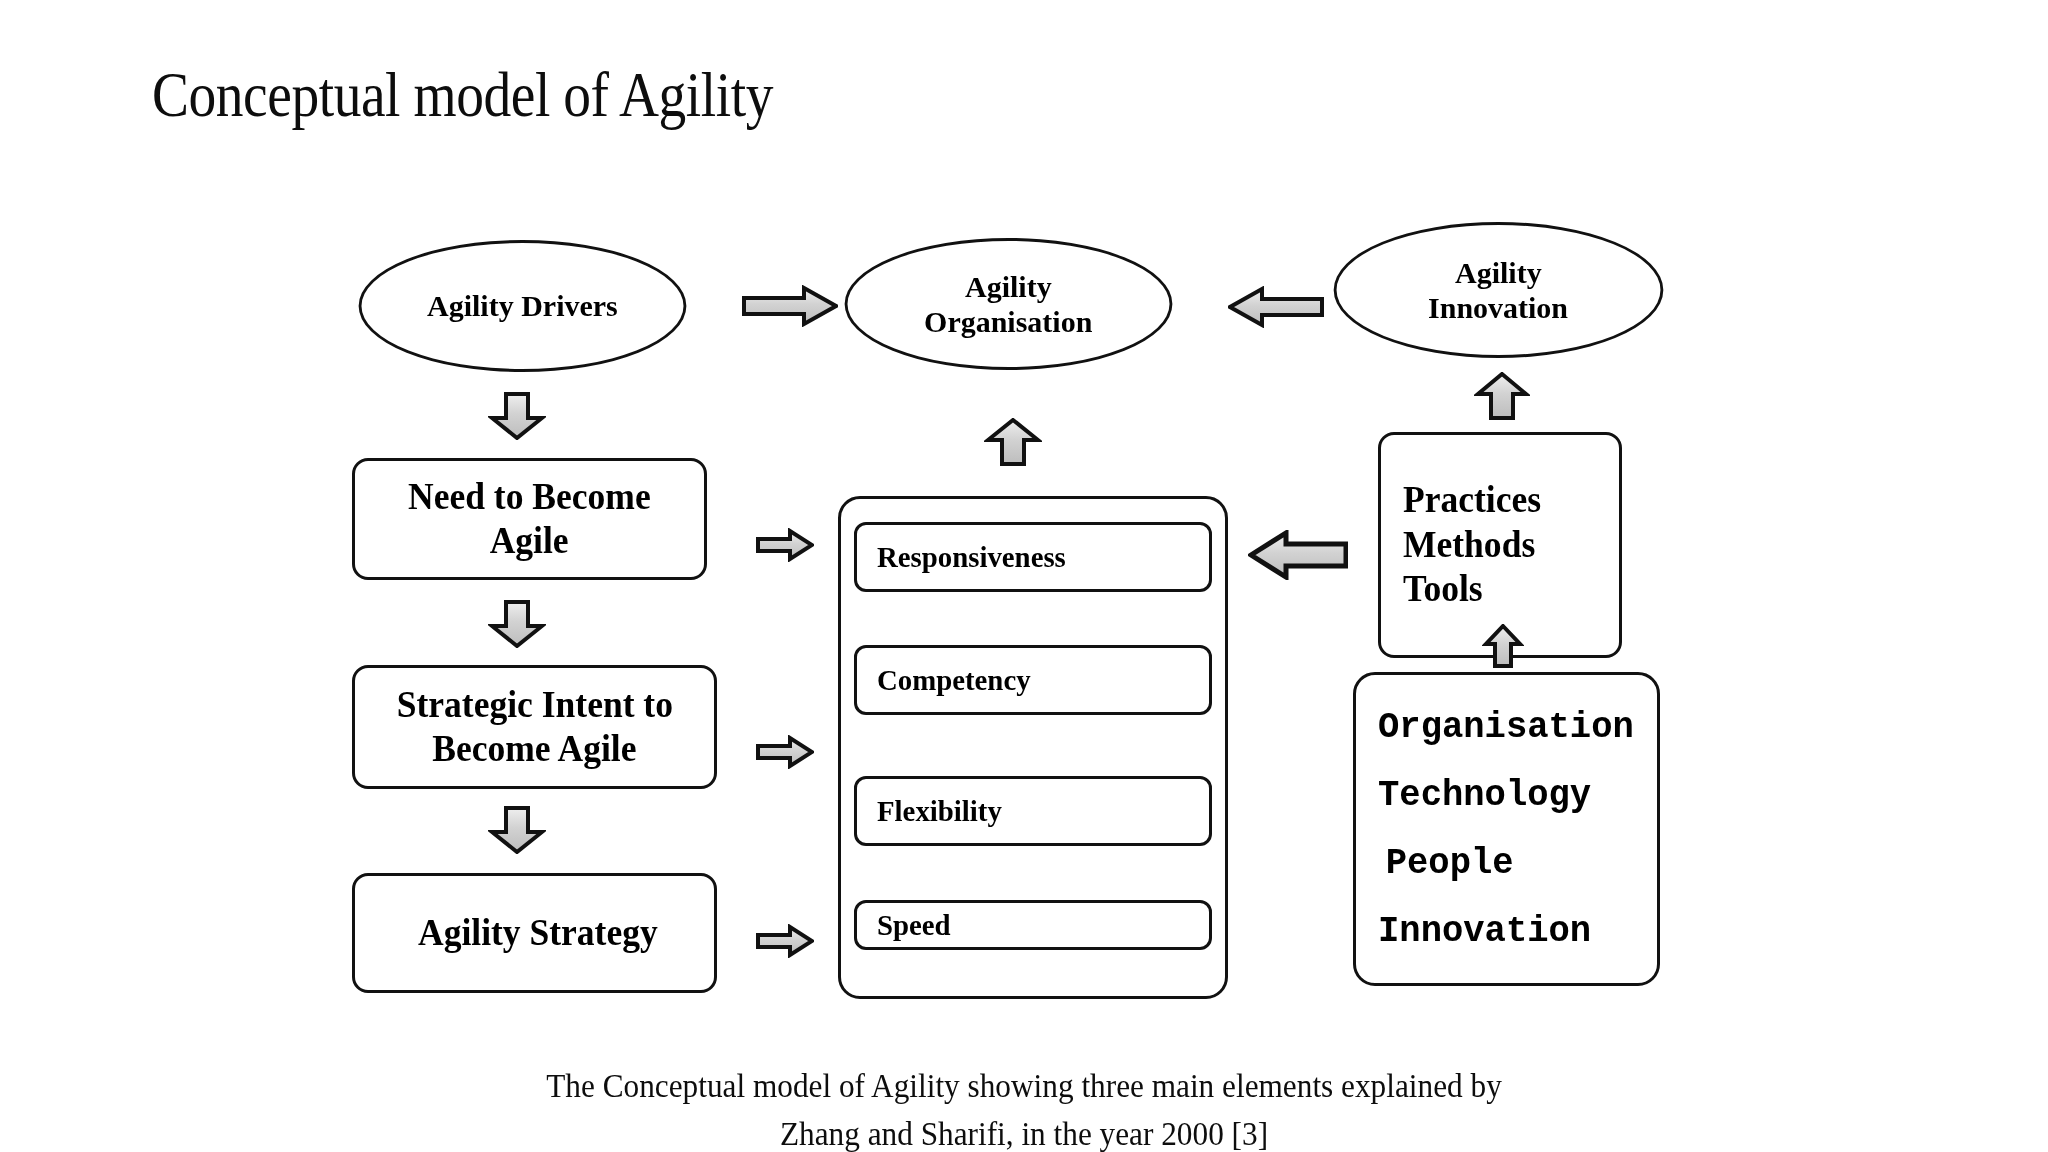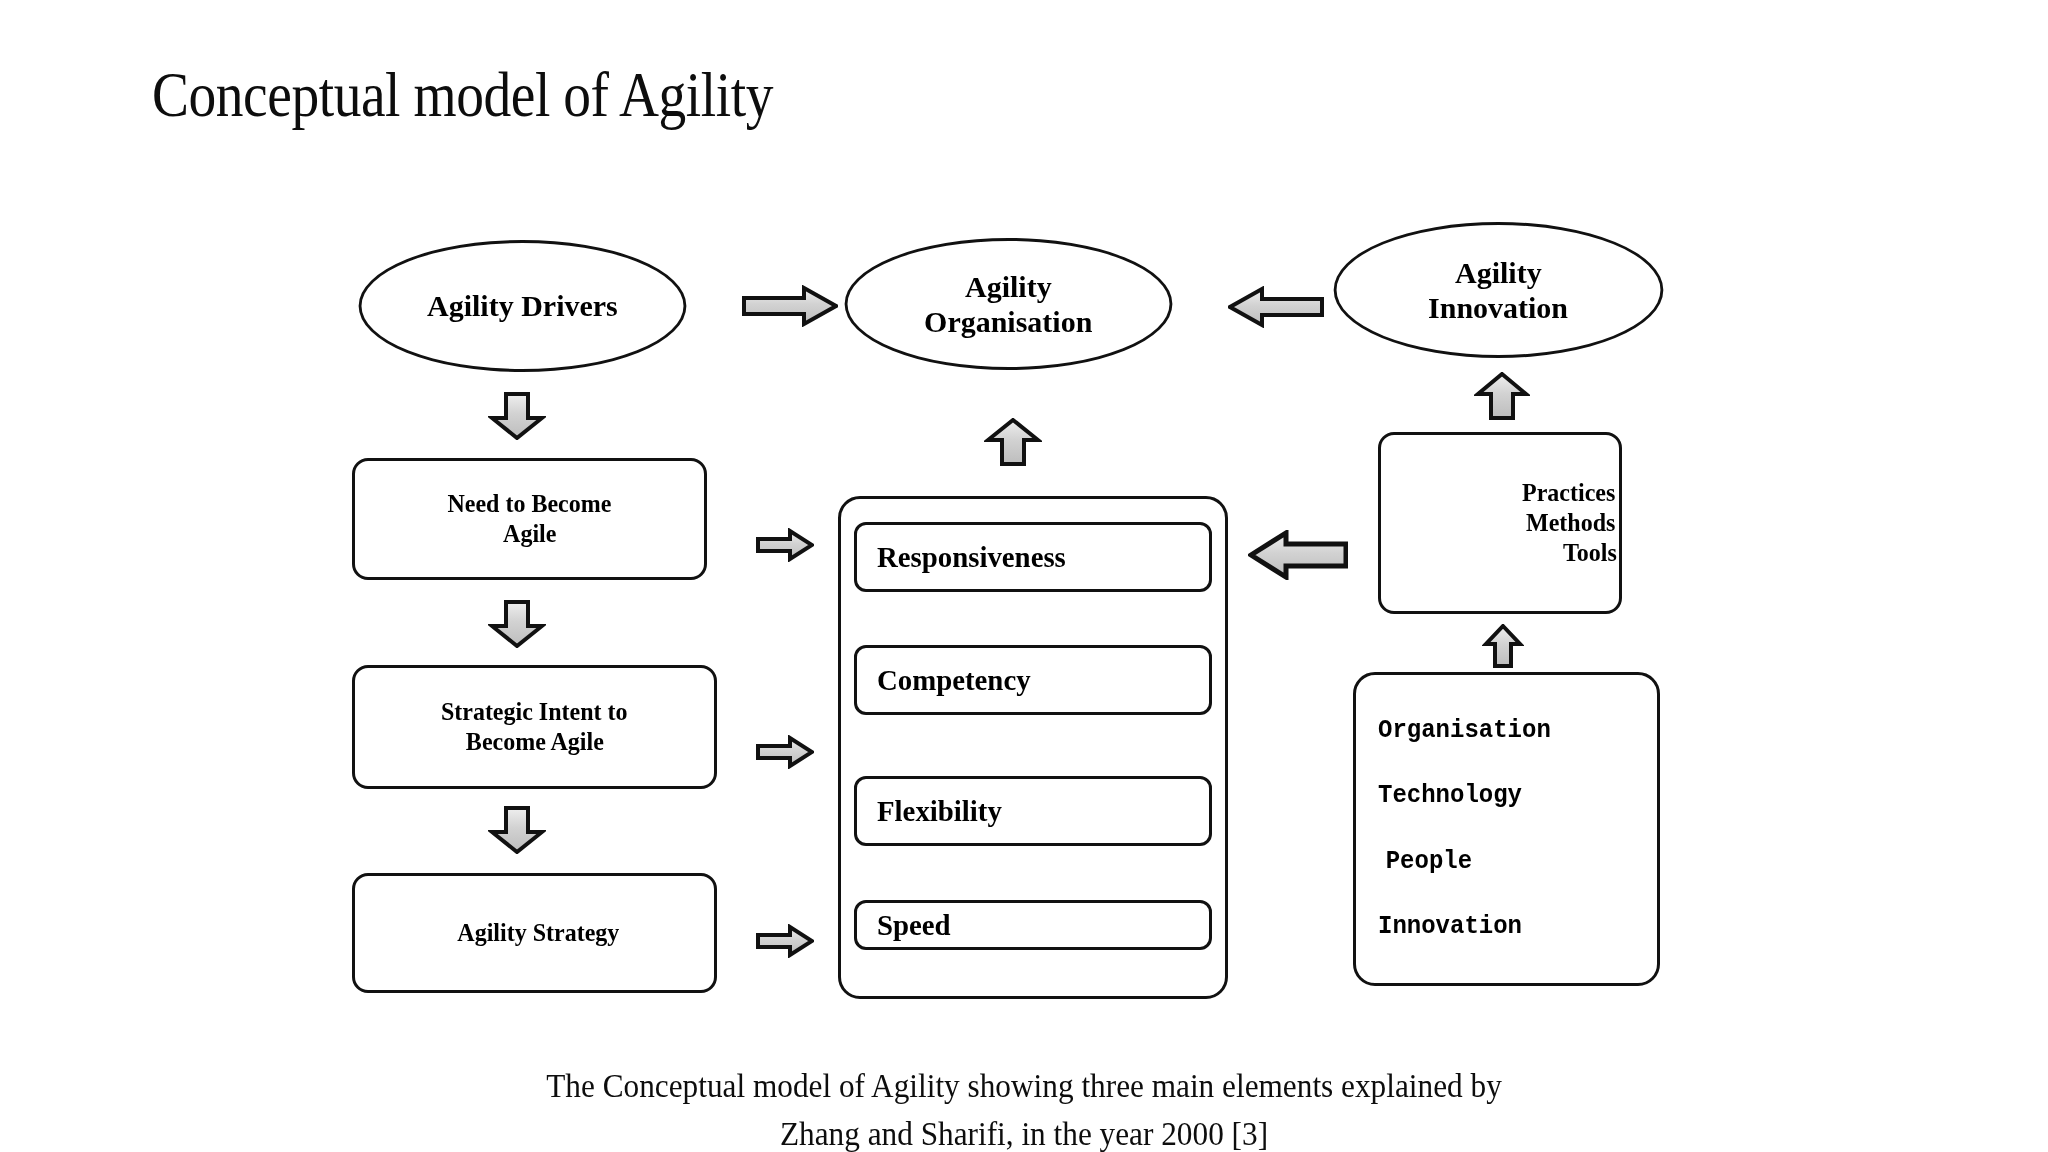--- a/index.html
+++ b/index.html
@@ -51,21 +51,21 @@
   .ellipse span { transform: scaleX(1.052); display:block; }
 
   
   .box {
     position: absolute;
     box-sizing: border-box;
     border: 3.5px solid #111111;
     border-radius: 16px;
     background: #ffffff;
     font-weight: bold;
-    font-size: 25px;
+    font-size: 37px;
     line-height: 1.2;
   }
   .box.center-text {
     display: flex;
     align-items: center;
     justify-content: center;
     text-align: center;
   }
   .box.left-text {
     display: flex;
@@ -161,21 +161,21 @@
   <div class="cap-box" style="left:854px; top:645px; width:358px; height:70px;">
     <span>Competency</span>
   </div>
   <div class="cap-box" style="left:854px; top:776px; width:358px; height:70px;">
     <span>Flexibility</span>
   </div>
   <div class="cap-box" style="left:854px; top:900px; width:358px; height:50px;">
     <span>Speed</span>
   </div>
 
-  <div class="box left-text" style="left:1378px; top:432px; width:244px; height:182px;align-items:flex-end;">
+  <div class="box left-text" style="left:1378px; top:432px; width:244px; height:226px;">
     <span>Practices</span>
     <span>Methods</span>
     <span>Tools</span>
   </div>
 
   <div class="box left-text loose" style="left:1353px; top:672px; width:307px; height:314px; border-radius:22px;font-family:Liberation Mono, monospace;">
     <span>Organisation</span>
     <span>Technology</span>
     <span style="padding-left:8px;">People</span>
     <span>Innovation</span>

